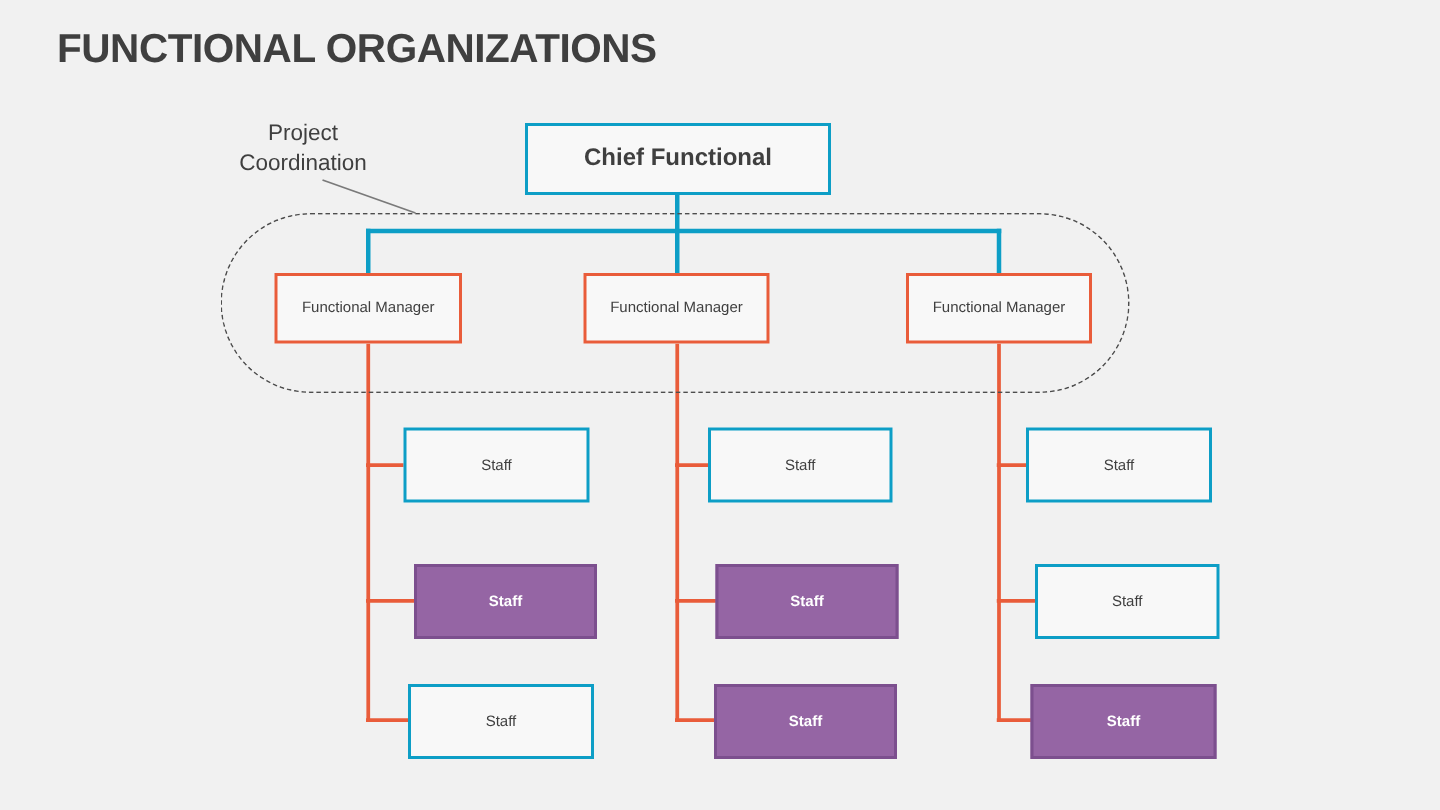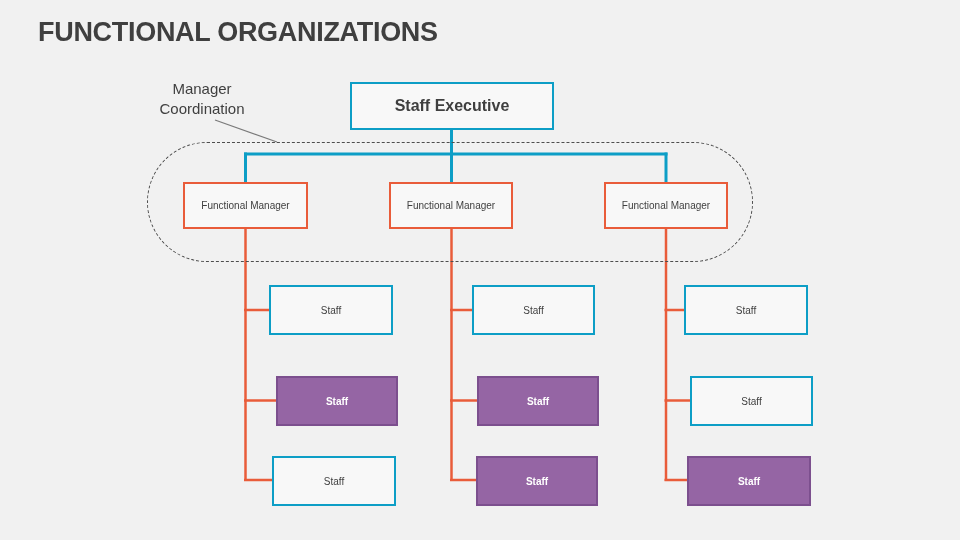--- a/index.html
+++ b/index.html
@@ -85,23 +85,23 @@
     <g>
       <line class="ln-orange" x1="666" y1="229" x2="666" y2="481"></line>
       <line class="ln-orange" x1="664.5" y1="310" x2="686" y2="310"></line>
       <line class="ln-orange" x1="664.5" y1="400.5" x2="692" y2="400.5"></line>
       <line class="ln-orange" x1="664.5" y1="480" x2="689" y2="480"></line>
     </g>
   </svg>
 
   <div class="capsule"></div>
 
-  <div class="annotation">Manager Coordination</div>
+  <div class="annotation">Project Coordination</div>
 
-  <div class="box exec" style="left:350px;top:82px;width:200px;height:44px">Staff Executive</div>
+  <div class="box exec" style="left:350px;top:82px;width:200px;height:44px">Chief Functional</div>
 
   <div class="box mgr" style="left:183px;top:182px;width:113px;height:43px">Functional Manager</div>
   <div class="box mgr" style="left:389px;top:182px;width:112px;height:43px">Functional Manager</div>
   <div class="box mgr" style="left:604px;top:182px;width:112px;height:43px">Functional Manager</div>
 
   <div class="box staff v-plain" style="left:269px;top:285px;width:120px;height:46px">Staff</div>
   <div class="box staff v-purple" style="left:276px;top:376px;width:118px;height:46px">Staff</div>
   <div class="box staff v-plain" style="left:272px;top:456px;width:120px;height:46px">Staff</div>
 
   <div class="box staff v-plain" style="left:472px;top:285px;width:119px;height:46px">Staff</div>

